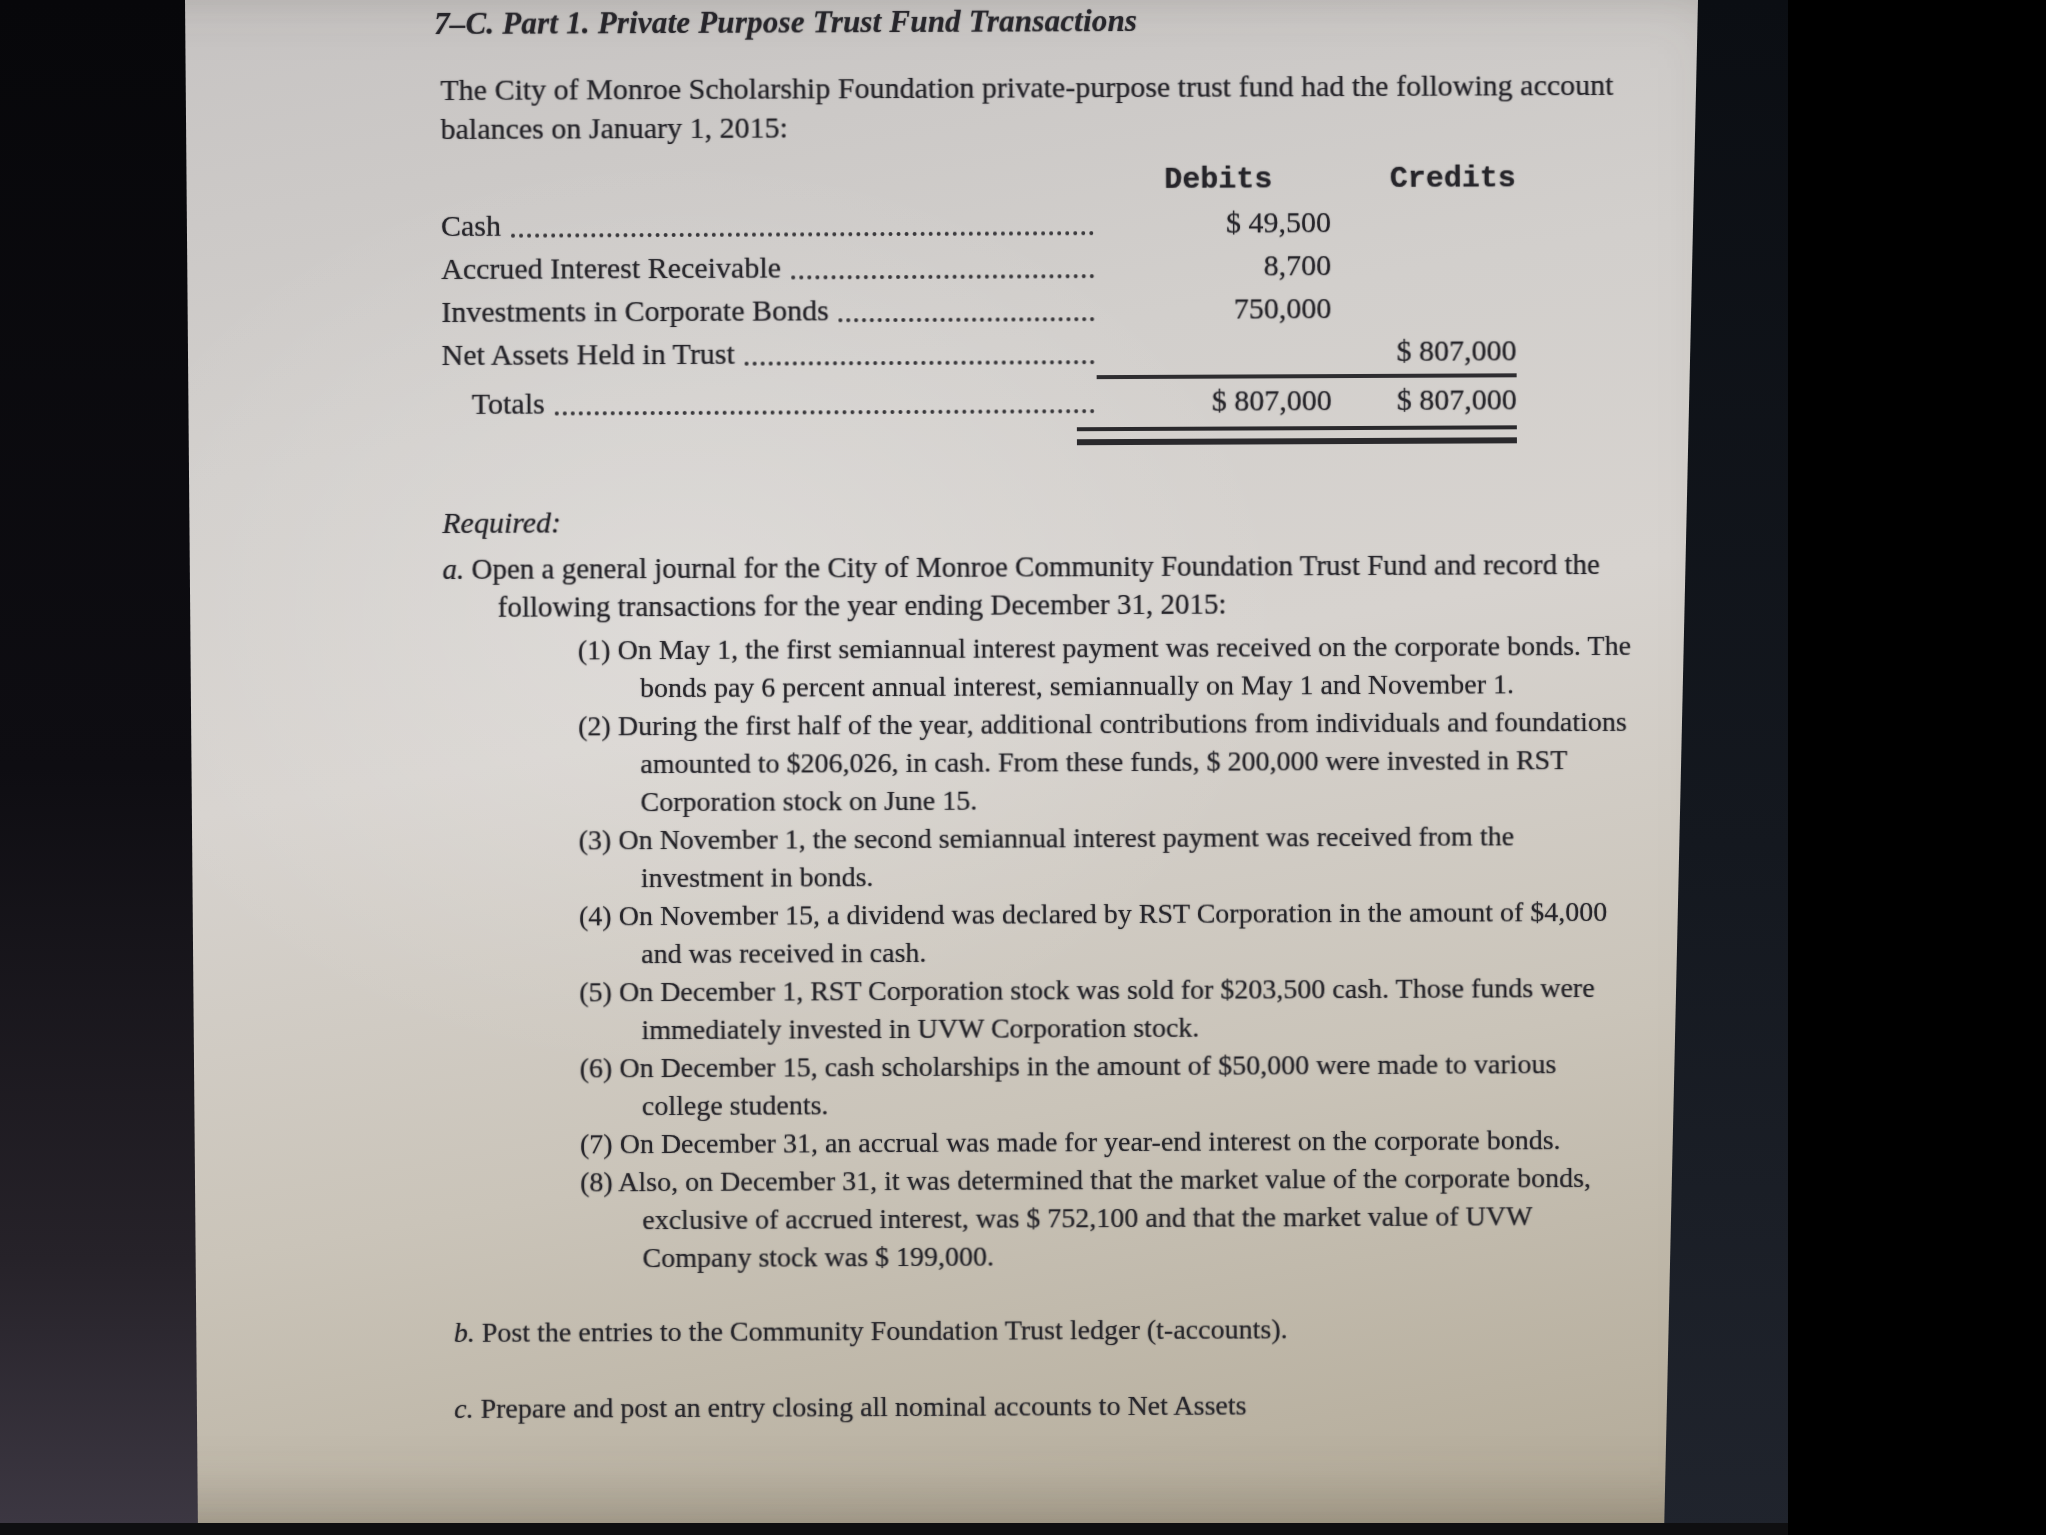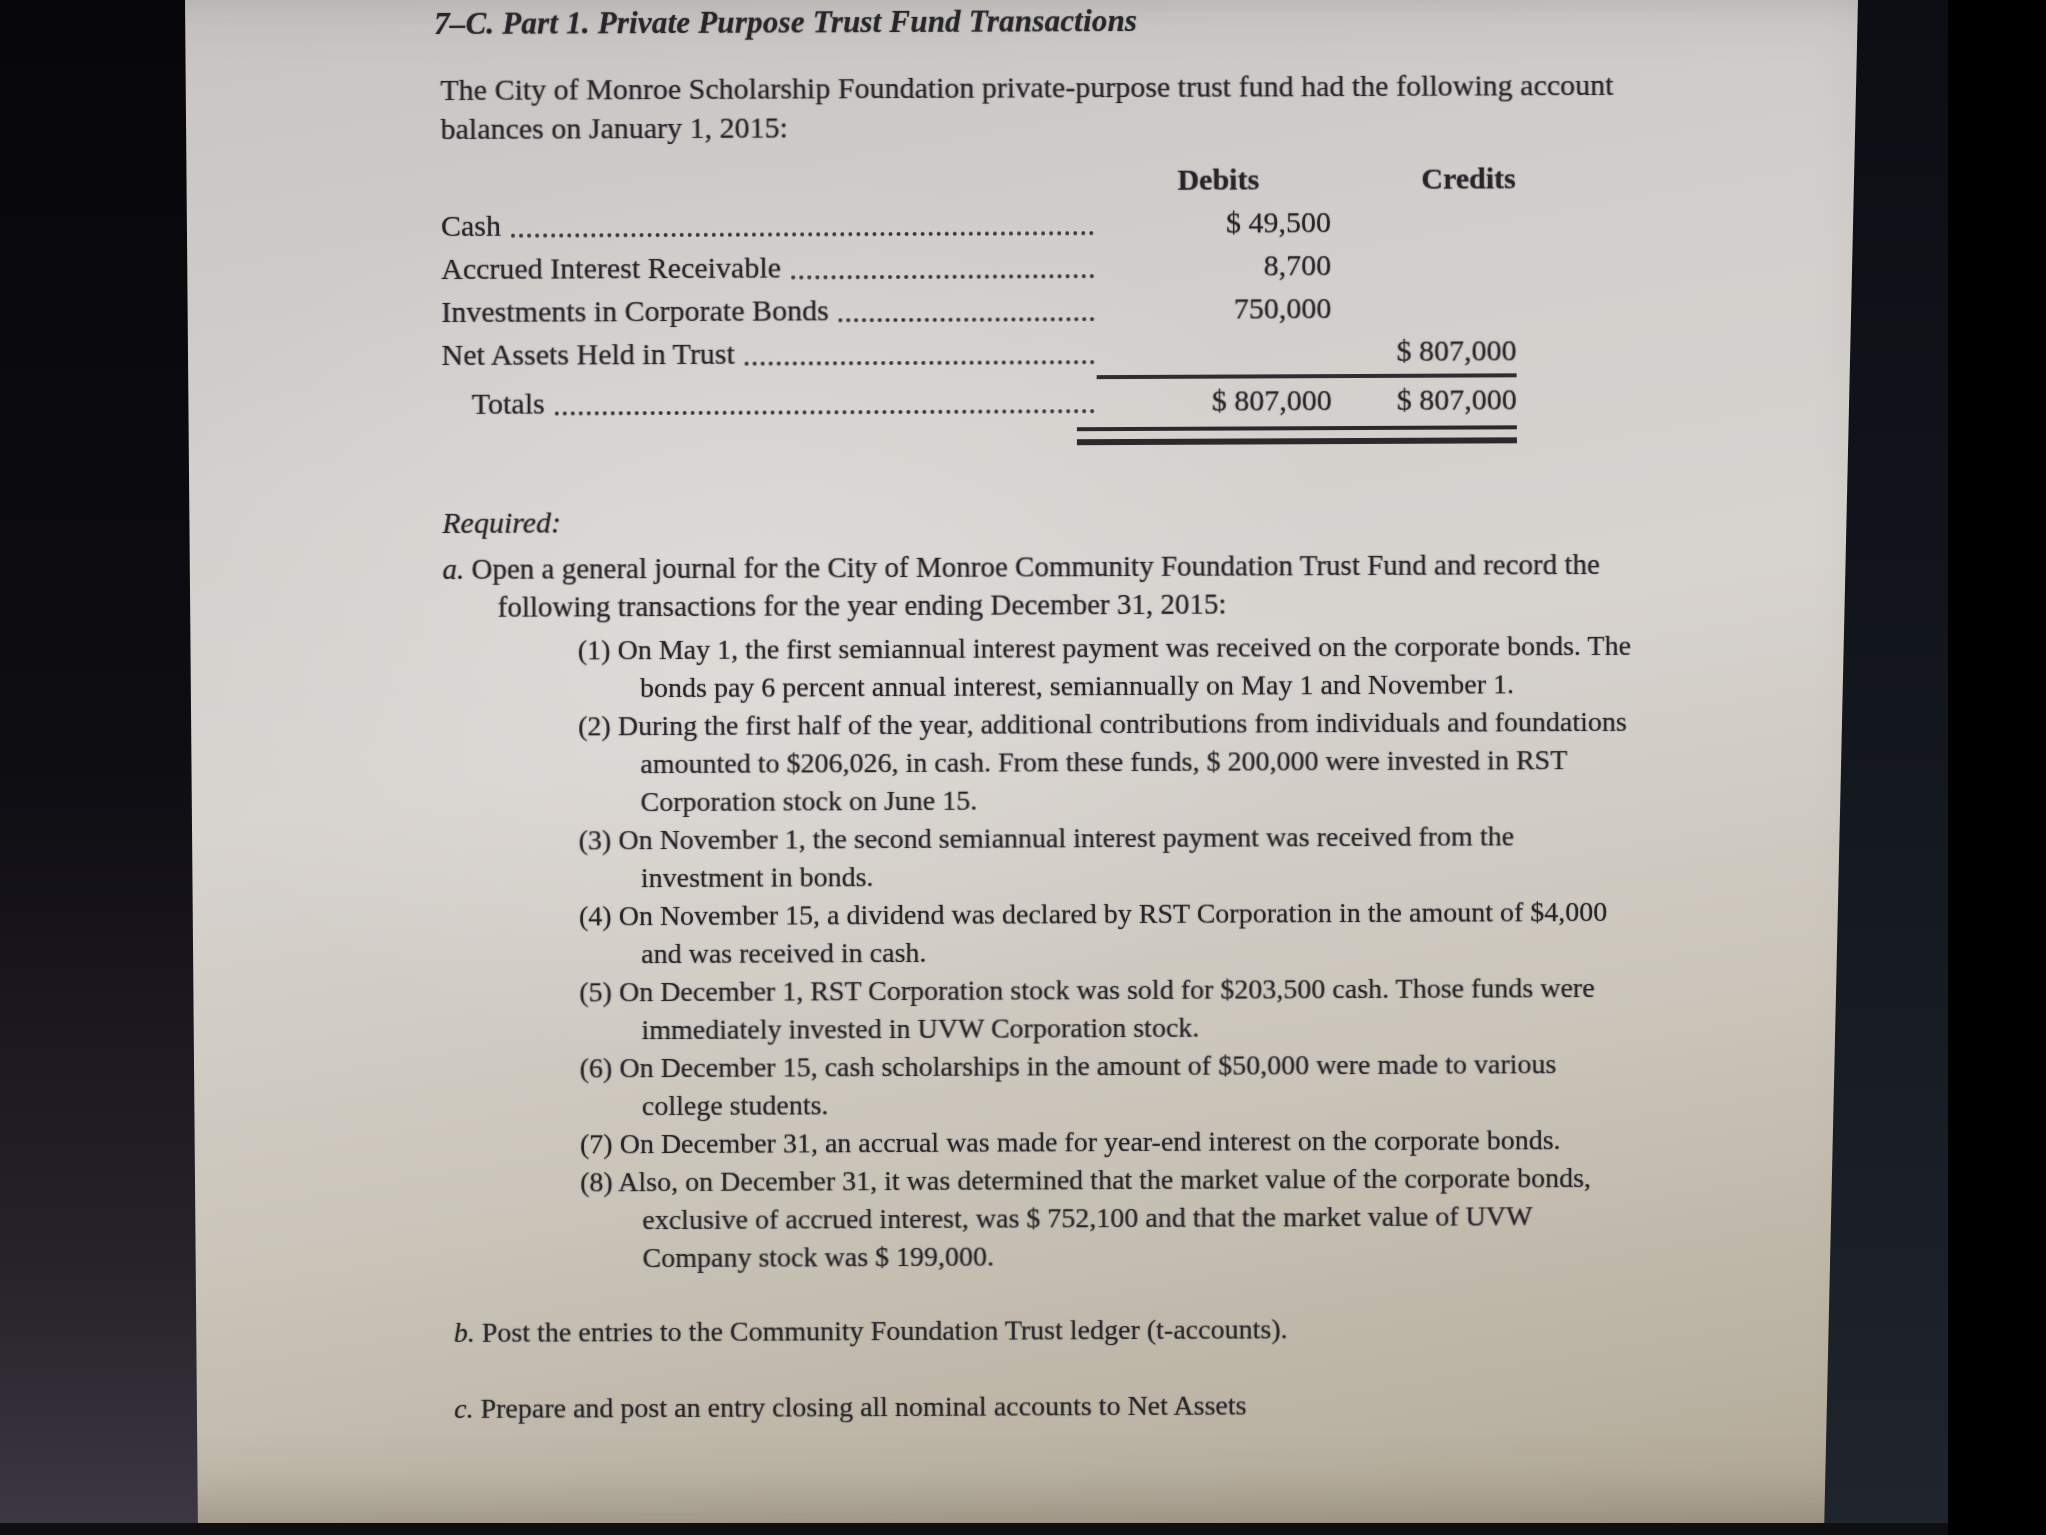--- a/index.html
+++ b/index.html
@@ -1,18 +1,18 @@
 <!DOCTYPE html>
 <html><head>
 <meta charset="utf-8">
 <style>
   html,body{margin:0;padding:0;background:#000;}
   .photo{
     position:relative;
-    width:1948px;height:1535px;
+    width:1788px;height:1535px;
     overflow:hidden;
     font-family:"Liberation Serif","DejaVu Serif",serif;
   }
   
   .paper{
     position:absolute;inset:0;
     background:
       radial-gradient(ellipse 1000px 750px at 38% 40%, rgba(255,255,255,0.20), rgba(255,255,255,0) 62%),
       linear-gradient(170deg,#c6c3c2 0%,#d2cfcc 28%,#d7d3cf 46%,#cac4b9 70%,#b1a895 100%);
     box-shadow:
@@ -36,21 +36,21 @@
   }
   .intro{
     margin:28px 0 0 0;
     width:1270px;
     font-size:30px;line-height:39px;
   }
   
   .bal-table{margin-top:14px;width:1075px;font-size:30px;}
   .thead{display:flex;line-height:42px;font-weight:700;}
   .thead .spacer{flex:1;}
-  .hcell{width:225px;text-align:center;}
+  .hcell{width:225px;text-align:center;font-family:Liberation Mono, monospace;}
   .hcell.credits{width:185px;text-align:right;}
   .trow{display:flex;line-height:43px;}
   .tlabel{white-space:nowrap;}
   .trow.totals .tlabel{padding-left:30px;font-family:Liberation Serif, serif;}
   .dots{
     flex:1;align-self:flex-end;
     border-bottom:4px dotted #3a393c;
     margin:0 12px 9px 10px;
   }
   .tdebit{width:225px;text-align:right;white-space:nowrap;}

